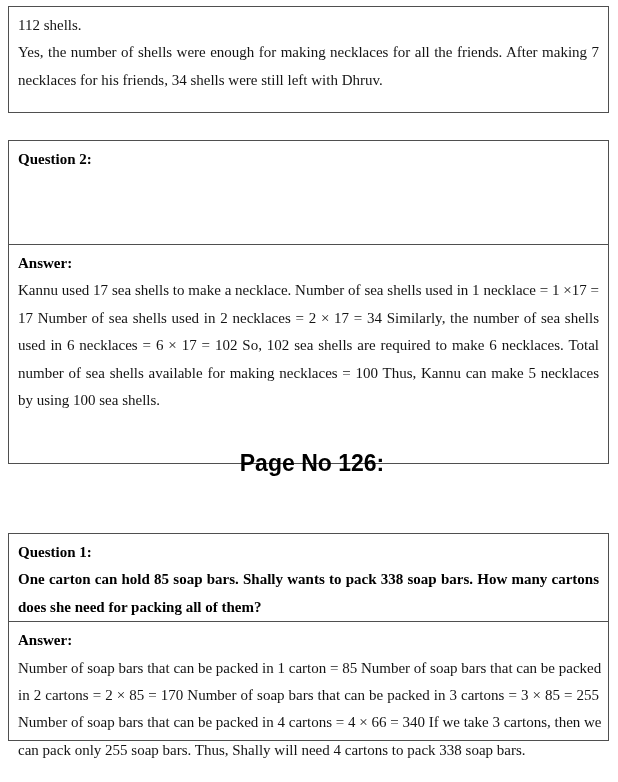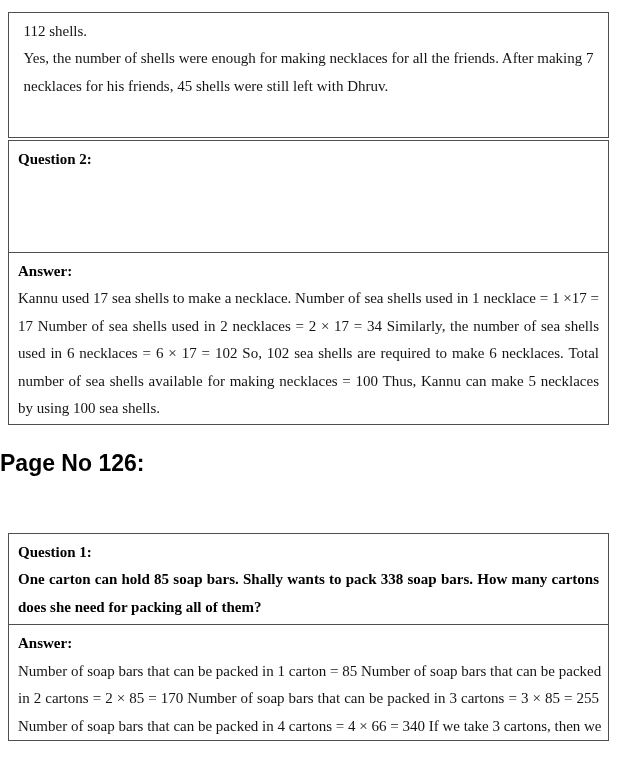--- a/index.html
+++ b/index.html
@@ -22,59 +22,61 @@
   }
   .box {
     position: absolute;
     left: 8px;
     width: 601px;
     border: 1.5px solid var(--border);
     background: var(--background);
     display: flex;
     flex-direction: column;
   }
-  .box1 { top: 12px;   height: 126px; align-items: center; }
-  .box2 { top: 140px; height: 285px; gap: 8px; }
+  .box1 { top: 6px;   height: 107px; }
+  .box2 { top: 140px; height: 324px; }
   .box3 { top: 533px; height: 208px; }
   .sec { padding: 5px 9px 0 9px; }
   .q-sec2 { height: 103px; }
   .q-sec3 { height: 102px; }
   .a-sec { flex: 1; border-top: 1.5px solid var(--border); }
   .ln {
     line-height: 27.4px;
     text-align: justify;
     text-align-last: justify;
     white-space: nowrap;
   }
   .ln.e {
     text-align-last: left;
   }
   .bold { font-weight: bold; color: #000; }
   .page-heading {
     position: absolute;
     top: 447px;
     left: 0;
     width: 618px;
+    text-align: center;
     font-family: "Liberation Sans", "DejaVu Sans", sans-serif;
     font-weight: bold;
     font-size: 23px;
     line-height: 32px;
     color: var(--heading_text);
+    padding-left: 6px;
   }
 </style>
 </head>
 <body>
 
 <div class="page">
 
   <div class="box box1">
     <div class="sec">
       <div class="ln e">112 shells.</div>
       <div class="ln">Yes, the number of shells were enough for making necklaces for all the friends. After making 7</div>
-      <div class="ln e">necklaces for his friends, 45 shells were still left with Dhruv.</div>
+      <div class="ln e">necklaces for his friends, 34 shells were still left with Dhruv.</div>
     </div>
   </div>
 
   <div class="box box2">
     <div class="sec q-sec2 bold">
       <div class="ln e">Question 2:</div>
     </div>
     <div class="sec a-sec">
       <div class="ln e bold">Answer:</div>
       <div class="ln">Kannu used 17 sea shells to make a necklace. Number of sea shells used in 1 necklace = 1 ×17 =</div>
@@ -91,16 +93,17 @@
     <div class="sec q-sec3 bold">
       <div class="ln e">Question 1:</div>
       <div class="ln">One carton can hold 85 soap bars. Shally wants to pack 338 soap bars. How many cartons</div>
       <div class="ln e">does she need for packing all of them?</div>
     </div>
     <div class="sec a-sec">
       <div class="ln e bold">Answer:</div>
       <div class="ln">Number of soap bars that can be packed in 1 carton = 85 Number of soap bars that can be packed</div>
       <div class="ln">in 2 cartons = 2 × 85 = 170 Number of soap bars that can be packed in 3 cartons = 3 × 85 = 255</div>
       <div class="ln">Number of soap bars that can be packed in 4 cartons = 4 × 66 = 340 If we take 3 cartons, then we</div>
+      <div class="ln e">can pack only 255 soap bars. Thus, Shally will need 4 cartons to pack 338 soap bars.</div>
     </div>
   </div>
 
 </div>
 
 </body></html>

